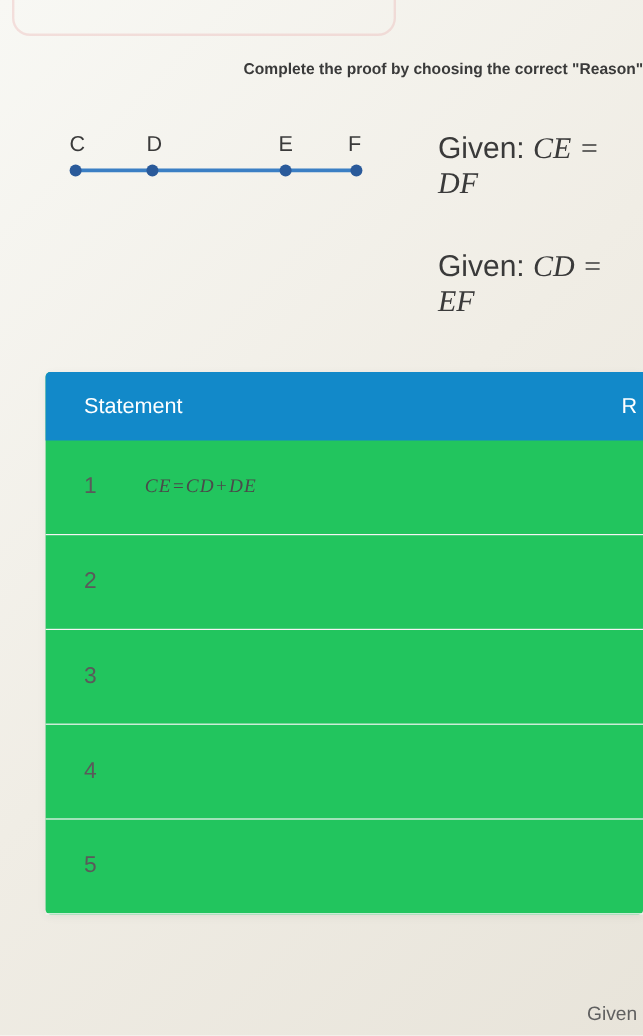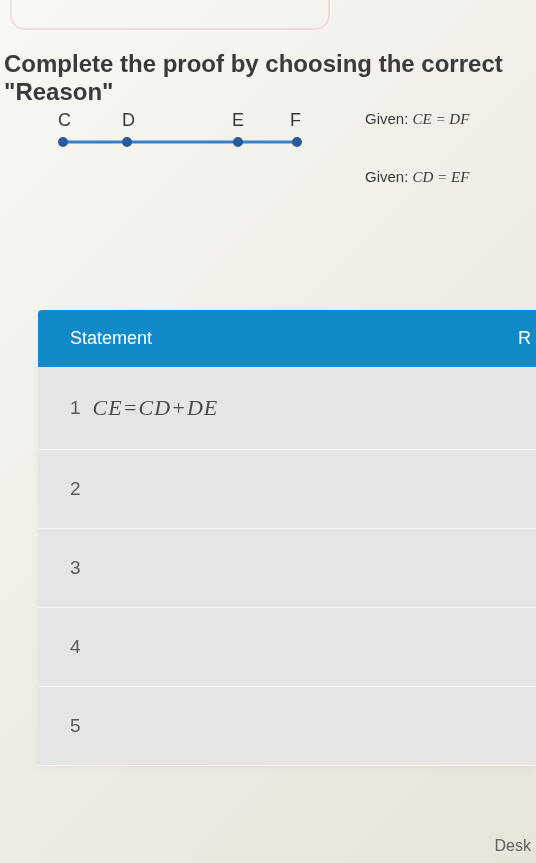--- a/index.html
+++ b/index.html
@@ -15,24 +15,25 @@
       font-family: Arial, sans-serif;
       overflow: hidden;
       position: relative;
     }
     
     .header-text {
       position: absolute;
       top: 50px;
       left: 0;
       right: 0;
-      font-size: 24px;
+      font-size: 13px;
       font-weight: bold;
       color: #3a3a3a;
       padding-left: 4px;
+      text-align: right;
     }
     
     .figure-area {
       position: absolute;
       top: 110px;
       left: 50px;
       width: 280px;
     }
     
     .number-line {
@@ -51,21 +52,21 @@
     .line-svg {
       position: absolute;
       top: 24px;
       left: 0;
     }
     
     .given-prove {
       position: absolute;
       top: 110px;
       left: 365px;
-      font-size: 15px;
+      font-size: 25px;
       color: #3a3a3a;
     }
     
     .given-line {
       margin-bottom: 40px;
     }
     
     .given-label, .prove-label {
       font-weight: normal;
     }
@@ -73,21 +74,21 @@
     .math-italic {
       font-style: italic;
       font-family: 'Times New Roman', serif;
     }
     
     .table-container {
       position: absolute;
       top: 310px;
       left: 38px;
       right: 0;
-      background: #e5e5e5;
+      background: #22c55e;
       border-radius: 4px;
       box-shadow: 0 2px 8px rgba(0,0,0,0.05);
     }
     
     .table-header {
       background: #1289c9;
       color: #ffffff;
       padding: 18px 32px;
       font-size: 18px;
       border-radius: 4px 0 0 0;
@@ -116,22 +117,23 @@
     
     .row-num {
       color: #5a5a5a;
       margin-right: 12px;
       font-size: 19px;
     }
     
     .math-expr {
       font-family: 'Times New Roman', serif;
       font-style: italic;
-      font-size: 22px;
+      font-size: 16px;
       letter-spacing: 1px;
+      margin-left: 28px;
     }
     
     .footer-text {
       position: absolute;
       bottom: 8px;
       right: 5px;
       font-size: 16px;
       color: #606060;
     }
     
@@ -202,13 +204,13 @@
 
   <div class="table-row">
     <span class="row-num">4</span>
   </div>
 
   <div class="table-row">
     <span class="row-num">5</span>
   </div>
 </div>
 
-<div class="footer-text">Desk</div>
+<div class="footer-text">Given</div>
 
 </body></html>

